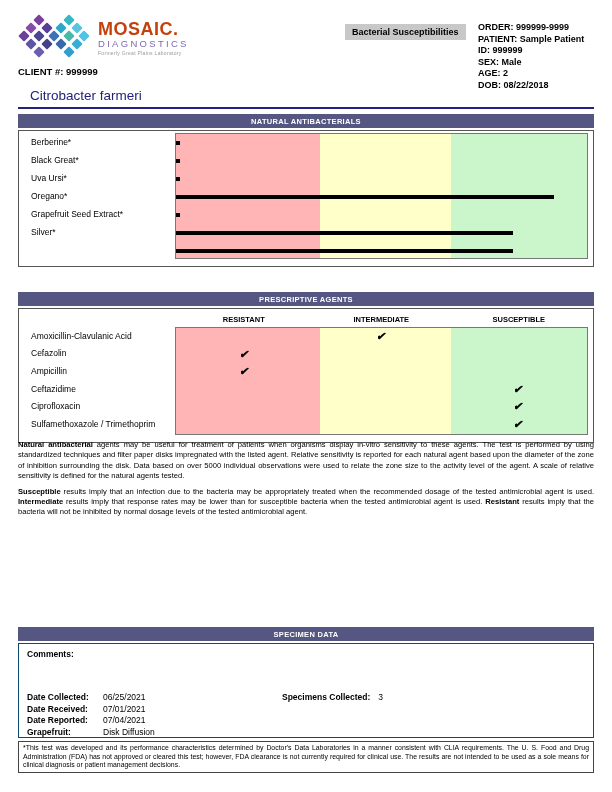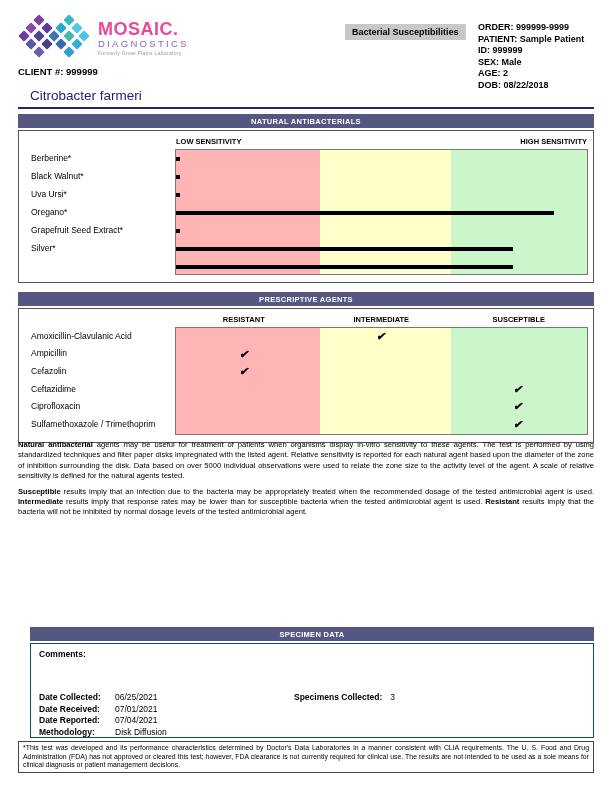--- a/index.html
+++ b/index.html
@@ -6,21 +6,21 @@
   .page{position:relative;width:612px;height:792px;background:#fff;overflow:hidden;
         font-family:"Liberation Sans",sans-serif;color:#000;}
   [data-interactable]{box-sizing:border-box;}
 
   
   .header{position:absolute;left:18px;right:18px;top:14px;height:84px;}
   .logo{position:absolute;left:2px;top:2px;display:flex;align-items:flex-start;}
   .logo-mark{position:relative;width:74px;height:44px;}
   .dm{position:absolute;width:8px;height:8px;transform:rotate(45deg);border-radius:1px;}
   .logo-text{margin-left:4px;margin-top:4px;line-height:1;}
-  .logo-name{font-size:18px;font-weight:bold;color:#ec4899;letter-spacing:.5px;}
+  .logo-name{font-size:18px;font-weight:bold;color:#c2410c;letter-spacing:.5px;}
   .logo-sub{font-size:9.5px;color:#7d68b0;letter-spacing:2.3px;margin-top:1px;text-align:center;}
   .logo-tag{font-size:5px;color:#9a9a9a;margin-top:2px;letter-spacing:.3px;}
   .client-line{position:absolute;left:0;top:52px;font-size:9.5px;font-weight:bold;}
   .badge{position:absolute;left:327px;top:10px;background:var(--report-type-bg,#c8c8c8);
          padding:3px 7px;font-size:9px;font-weight:bold;}
   .patient{position:absolute;left:460px;top:8px;font-size:9px;font-weight:bold;line-height:11.5px;white-space:nowrap;}
 
   .organism{position:absolute;left:30px;top:88px;font-size:13.5px;
             color:var(--title-navy,#22227c);}
   .rule{position:absolute;left:18px;right:18px;top:107px;height:2px;
@@ -119,31 +119,24 @@
       <div data-interactable="false"><span>DOB:</span> <span>08/22/2018</span></div>
     </div>
   </div>
 
   <div class="organism" data-interactable="false">Citrobacter farmeri</div>
   <div class="rule" data-interactable="false"></div>
 
   <div class="section" style="top:114px;" data-interactable="false">
     <div class="sec-bar" data-interactable="false">NATURAL ANTIBACTERIALS</div>
     <div class="sec-box" data-interactable="false">
-      <div class="chart-head" data-interactable="false">
-        <div class="spacer"></div>
-        <div class="sens-labels">
-          <span data-interactable="false">LOW SENSITIVITY</span>
-          <span data-interactable="false">HIGH SENSITIVITY</span>
-        </div>
-      </div>
       <div class="chart-wrap">
         <div class="labels-col" data-interactable="false">
           <div class="nat-label" data-interactable="false">Berberine*</div>
-          <div class="nat-label" data-interactable="false">Black Walnut*</div>
+          <div class="nat-label" data-interactable="false">Black Great*</div>
           <div class="nat-label" data-interactable="false">Uva Ursi*</div>
           <div class="nat-label" data-interactable="false">Oregano*</div>
           <div class="nat-label" data-interactable="false">Grapefruit Seed Extract*</div>
           <div class="nat-label" data-interactable="false">Silver*</div>
         </div>
         <div class="plot" style="height:126px;" data-interactable="false">
           <div class="bar" style="top: 7px; width: 1%;" data-interactable="false"></div>
           <div class="bar" style="top: 25px; width: 1%;" data-interactable="false"></div>
           <div class="bar" style="top: 43px; width: 1%;" data-interactable="false"></div>
           <div class="bar" style="top: 61px; width: 92%;" data-interactable="false"></div>
@@ -162,22 +155,22 @@
         <div class="spacer"></div>
         <div class="col-heads">
           <div data-interactable="false">RESISTANT</div>
           <div data-interactable="false">INTERMEDIATE</div>
           <div data-interactable="false">SUSCEPTIBLE</div>
         </div>
       </div>
       <div class="chart-wrap">
         <div class="labels-col" data-interactable="false">
           <div class="pre-label" data-interactable="false">Amoxicillin-Clavulanic Acid</div>
+          <div class="pre-label" data-interactable="false">Cefazolin</div>
           <div class="pre-label" data-interactable="false">Ampicillin</div>
-          <div class="pre-label" data-interactable="false">Cefazolin</div>
           <div class="pre-label" data-interactable="false">Ceftazidime</div>
           <div class="pre-label" data-interactable="false">Ciprofloxacin</div>
           <div class="pre-label" data-interactable="false">Sulfamethoxazole / Trimethoprim</div>
         </div>
         <div class="plot" data-interactable="false">
           <div class="check-row" data-interactable="false">
             <div class="check-cell"></div>
               <div class="check-cell" data-interactable="false">✔</div>
               <div class="check-cell"></div>
           </div>
@@ -209,40 +202,40 @@
         </div>
       </div>
     </div>
   </div>
 
   <div class="notes" data-interactable="false">
     <p data-interactable="false"><b>Natural antibacterial</b><span> agents may be useful for treatment of patients when organisms display in-vitro sensitivity to these agents. The test is performed by using standardized techniques and filter paper disks impregnated with the listed agent. Relative sensitivity is reported for each natural agent based upon the diameter of the zone of inhibition surrounding the disk. Data based on over 5000 individual observations were used to relate the zone size to the activity level of the agent. A scale of relative sensitivity is defined for the natural agents tested.</span></p>
     <p data-interactable="false"><b>Susceptible</b><span> results imply that an infection due to the bacteria may be appropriately treated when the recommended dosage of the tested antimicrobial agent is used. </span><b>Intermediate</b><span> results imply that response rates may be lower than for susceptible bacteria when the tested antimicrobial agent is used. </span><b>Resistant</b><span> results imply that the bacteria will not be inhibited by normal dosage levels of the tested antimicrobial agent.</span></p>
   </div>
 
-  <div class="section" style="top:627px;margin-left:12px;" data-interactable="false">
+  <div class="section" style="top:627px;" data-interactable="false">
     <div class="sec-bar" data-interactable="false">SPECIMEN DATA</div>
     <div class="spec-box" data-interactable="false">
       <div class="comments" data-interactable="false">Comments:</div>
       <div class="spec-grid">
         <div class="spec-left" data-interactable="false">
           <div class="spec-row" data-interactable="false">
             <span class="sd-label">Date Collected:</span>
               <span>06/25/2021</span>
           </div>
           <div class="spec-row" data-interactable="false">
             <span class="sd-label">Date Received:</span>
               <span>07/01/2021</span>
           </div>
           <div class="spec-row" data-interactable="false">
             <span class="sd-label">Date Reported:</span>
               <span>07/04/2021</span>
           </div>
           <div class="spec-row" data-interactable="false">
-            <span class="sd-label">Methodology:</span>
+            <span class="sd-label">Grapefruit:</span>
               <span>Disk Diffusion</span>
           </div>
         </div>
         <div class="spec-right" data-interactable="false">
           <span class="sd-label">Specimens Collected:</span>
             <span>3</span>
         </div>
       </div>
     </div>
   </div>

